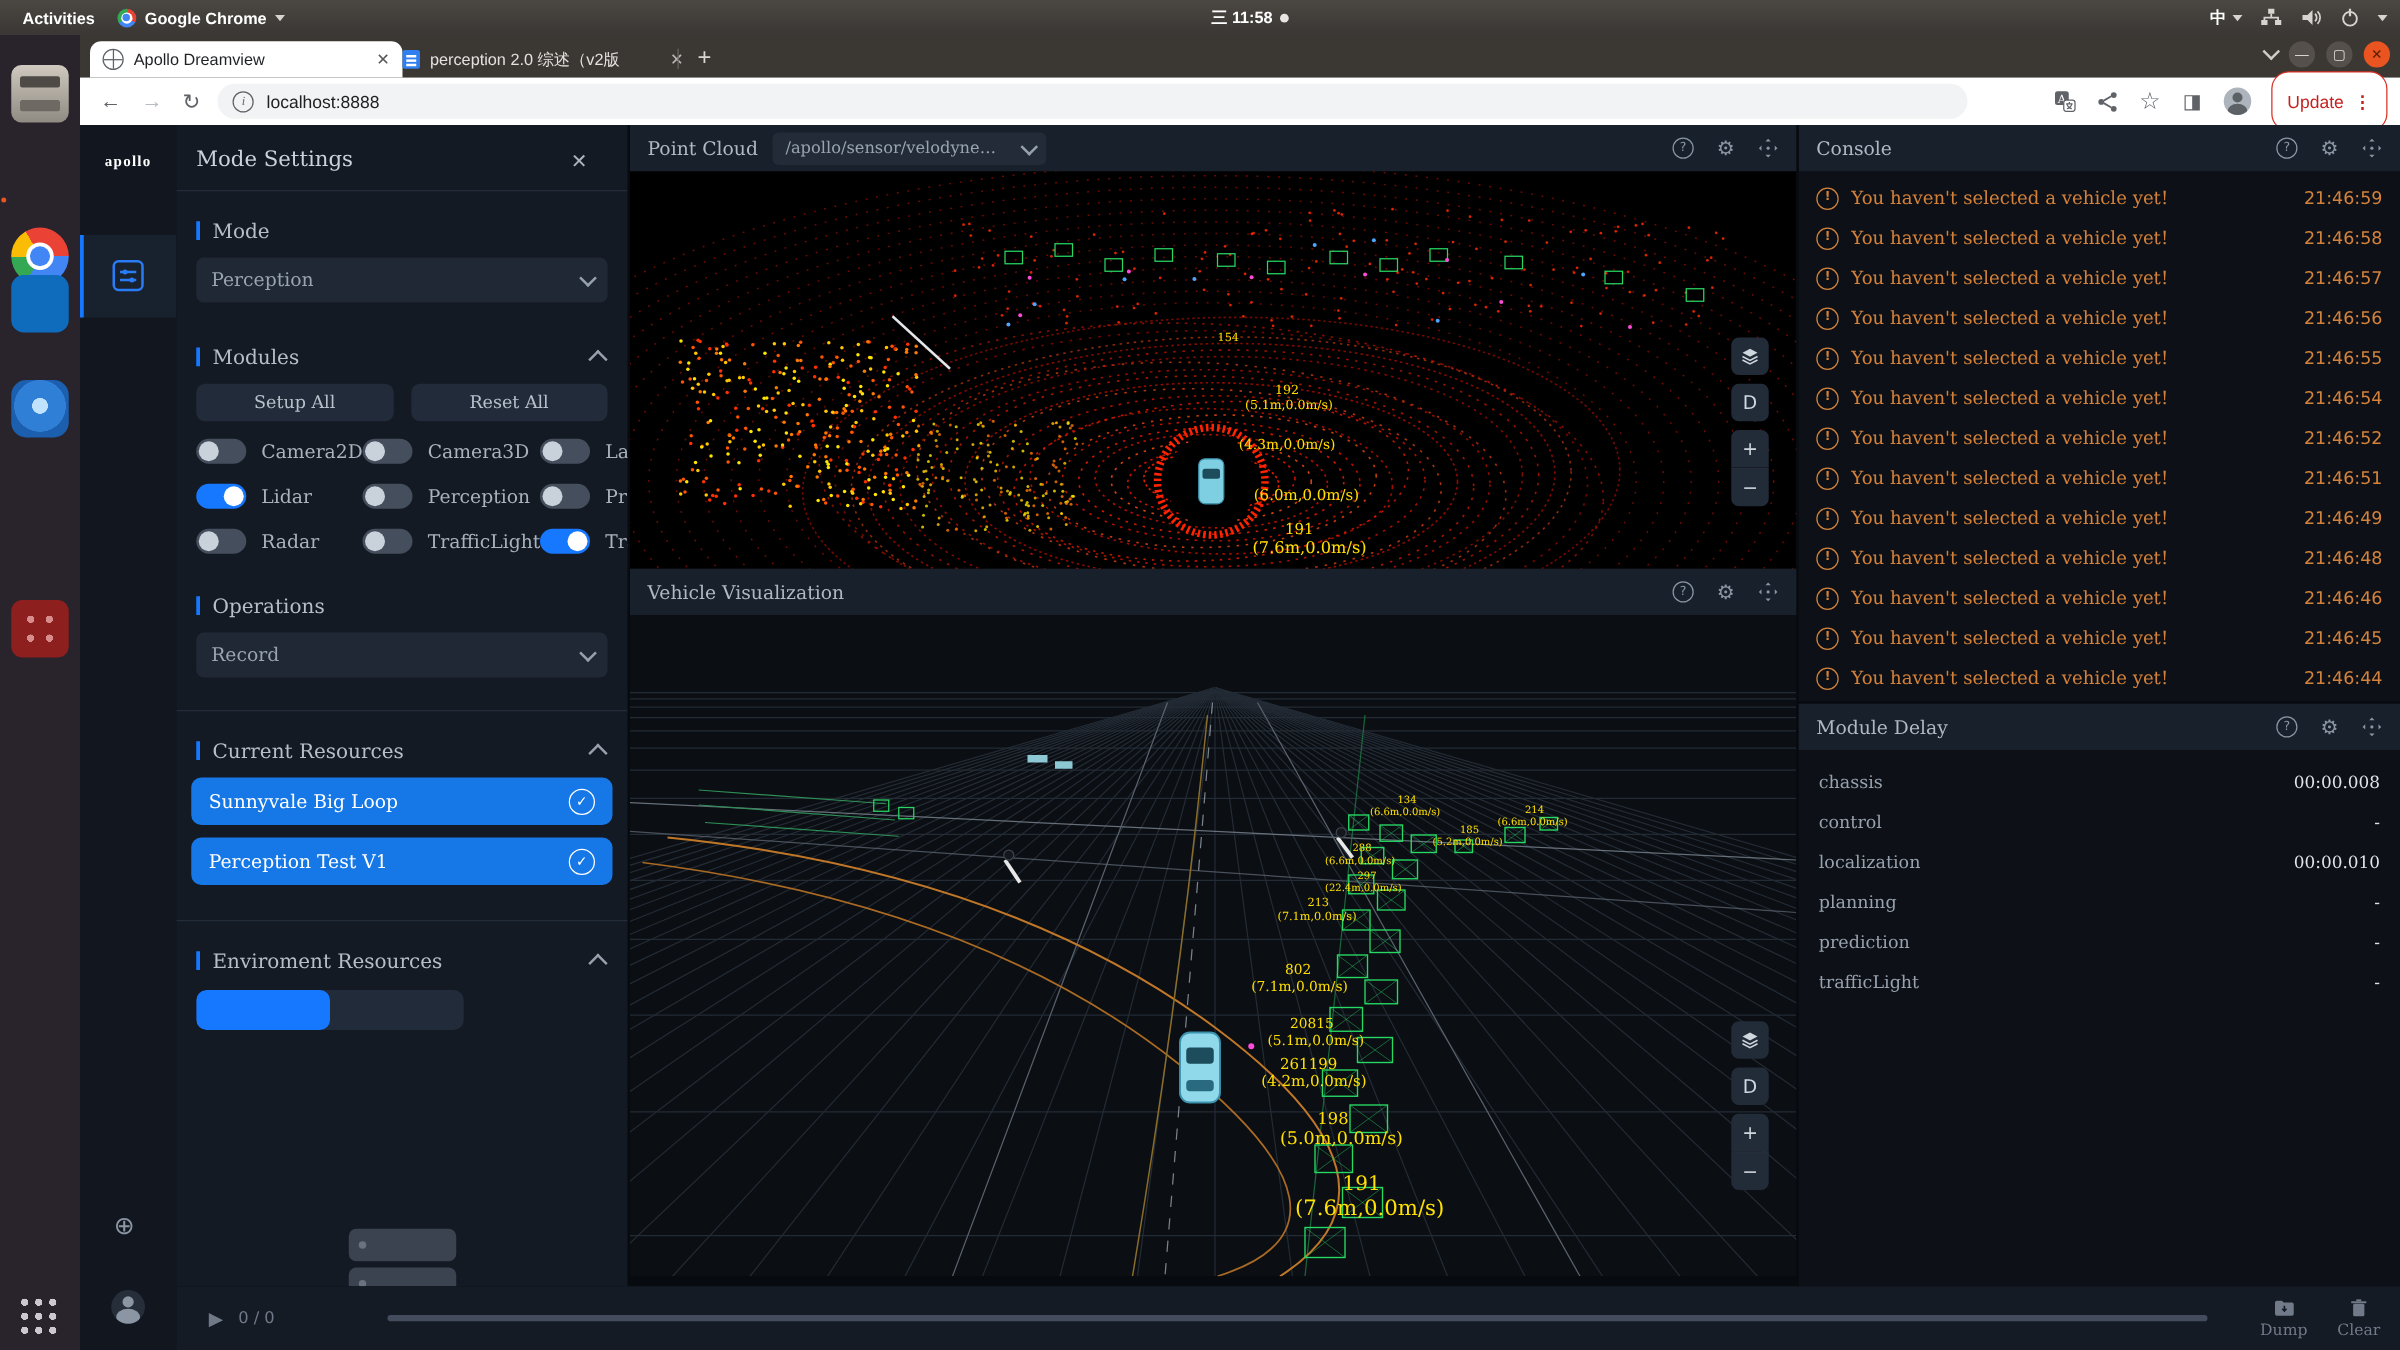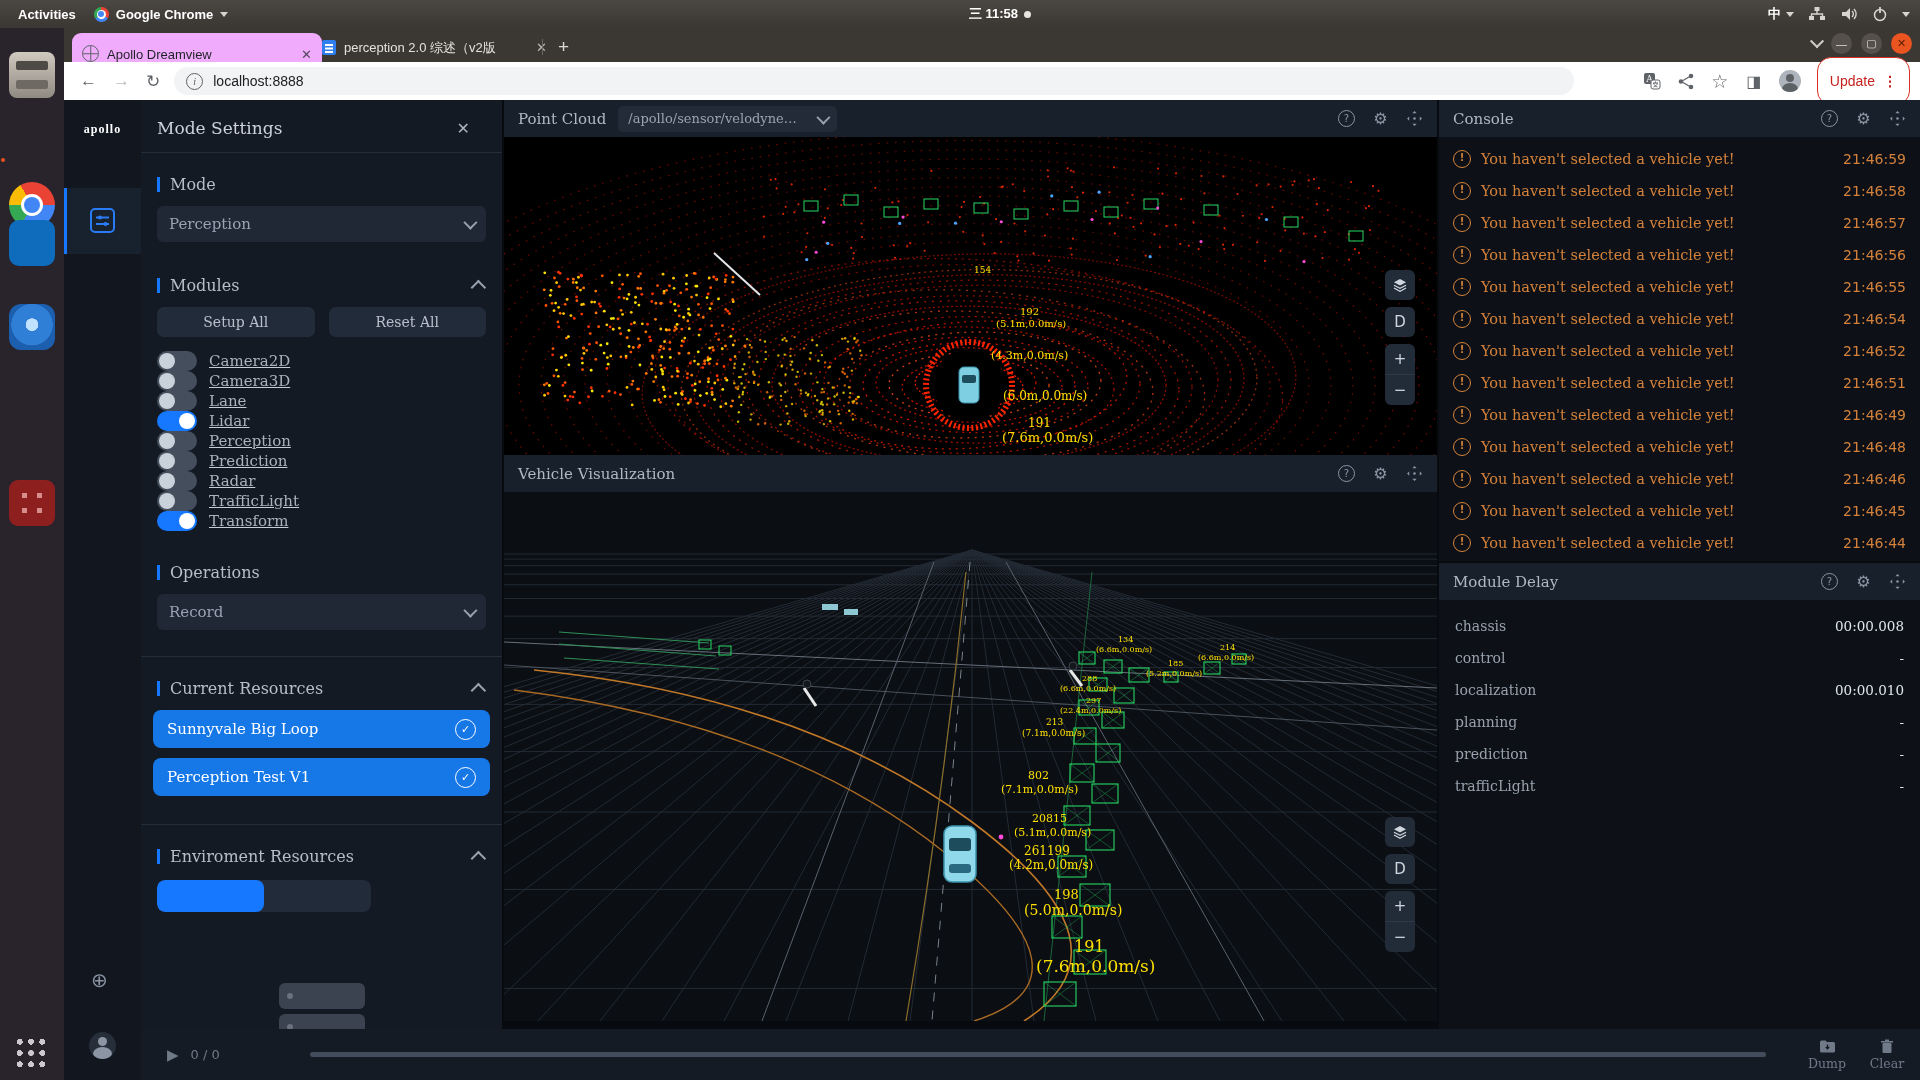--- a/index.html
+++ b/index.html
@@ -32,21 +32,21 @@
   .icon-redgrid::before{content:"";position:absolute;inset:8px;background:
     radial-gradient(circle 3px at 25% 25%,#d98c8c 95%,transparent),radial-gradient(circle 3px at 75% 25%,#d98c8c 95%,transparent),
     radial-gradient(circle 3px at 25% 75%,#d98c8c 95%,transparent),radial-gradient(circle 3px at 75% 75%,#d98c8c 95%,transparent);}
   .show-apps{position:absolute;left:14px;bottom:10px;width:34px;height:34px;cursor:pointer;
     background:radial-gradient(circle 3px at 17% 17%,#cdc7cf 95%,transparent),radial-gradient(circle 3px at 50% 17%,#cdc7cf 95%,transparent),radial-gradient(circle 3px at 83% 17%,#cdc7cf 95%,transparent),
     radial-gradient(circle 3px at 17% 50%,#cdc7cf 95%,transparent),radial-gradient(circle 3px at 50% 50%,#cdc7cf 95%,transparent),radial-gradient(circle 3px at 83% 50%,#cdc7cf 95%,transparent),
     radial-gradient(circle 3px at 17% 83%,#cdc7cf 95%,transparent),radial-gradient(circle 3px at 50% 83%,#cdc7cf 95%,transparent),radial-gradient(circle 3px at 83% 83%,#cdc7cf 95%,transparent);}
   
   #tabstrip{position:absolute;left:64px;top:28px;width:1856px;height:34px;background:#3b3733;}
   .tab{position:absolute;top:5px;height:29px;display:flex;align-items:center;gap:8px;padding:0 10px;font-size:13px;cursor:pointer;}
-  .tab.active{background:#f0abfc;color:#1f2125;border-radius:9px 9px 0 0;align-items:flex-end;}
+  .tab.active{background:#ffffff;color:#1f2125;border-radius:9px 9px 0 0;}
   .tab.inactive{color:#e4e2df;}
   .tab .close-x{margin-left:14px;color:inherit;opacity:.75;font-size:13px;cursor:pointer;}
   .favicon-globe{width:15px;height:15px;border-radius:50%;border:1.5px solid #5f6368;position:relative;}
   .favicon-globe::before{content:"";position:absolute;left:50%;top:0;bottom:0;width:1.5px;background:#5f6368;transform:translateX(-50%);}
   .favicon-globe::after{content:"";position:absolute;top:50%;left:0;right:0;height:1.5px;background:#5f6368;transform:translateY(-50%);}
   .favicon-doc{width:14px;height:15px;background:#2f7ff0;border-radius:2px;position:relative;}
   .favicon-doc::before{content:"";position:absolute;left:3px;right:3px;top:4px;height:1.5px;background:#fff;box-shadow:0 3.5px #fff,0 7px #fff;}
   .tab-sep{position:absolute;top:11px;width:1px;height:16px;background:#6b6661;}
   .newtab{position:absolute;top:8px;color:#dad7d3;font-size:19px;line-height:22px;cursor:pointer;}
   #winctl{position:absolute;right:8px;top:33px;display:flex;align-items:center;gap:9px;}
@@ -85,21 +85,21 @@
   .section-label{display:flex;align-items:center;gap:10px;font-size:16px;color:#b7bec9;margin:22px 16px 12px 16px;}
   .section-label::before{content:"";width:3px;height:15px;background:#1677ff;}
   .section-label .spacer{flex:1;}
   .collapse-chev{width:9px;height:9px;border-left:2px solid #97a1ad;border-top:2px solid #97a1ad;transform:rotate(45deg) translateY(3px);cursor:pointer;}
   .dv-select{margin:0 16px;height:36px;background:#202836;border-radius:6px;display:flex;align-items:center;justify-content:space-between;
      padding:0 12px;font-size:15px;color:#9aa3b1;cursor:pointer;}
   .sel-chev{width:8px;height:8px;border-right:2px solid #97a1ad;border-bottom:2px solid #97a1ad;transform:rotate(45deg) translateY(-2px);}
   .btn-row{display:flex;gap:14px;margin:6px 16px 14px 16px;align-items:flex-end;}
   .dv-btn{flex:1;height:30px;background:#222b3a;border:none;border-radius:7px;color:#b9c0cb;font-size:14px;cursor:pointer;
      font-family:"DejaVu Serif",serif;}
-  #toggles{display:grid;grid-template-columns:1fr;row-gap:0;margin:4px 16px;text-decoration:underline;}
+  #toggles{display:grid;grid-template-columns:1fr 1fr 1fr;row-gap:16px;margin:4px 16px;}
   .toggle-row{display:flex;align-items:center;gap:12px;}
   .toggle{width:40px;height:20px;border-radius:10px;background:#454e5c;position:relative;cursor:pointer;flex:none;}
   .toggle::after{content:"";position:absolute;top:2px;left:2px;width:16px;height:16px;border-radius:50%;background:#c9d1da;transition:none;}
   .toggle-row.on .toggle{background:#1677ff;}
   .toggle-row.on .toggle::after{left:22px;background:#fff;}
   .toggle-label{font-size:15px;color:#aab2bd;}
   .resource-item{margin:10px 12px 0 12px;height:38px;border-radius:8px;display:flex;align-items:center;justify-content:space-between;
      padding:0 14px;font-size:15px;cursor:pointer;background:#202836;color:#aab2bd;}
   .resource-item.selected{background:#1677e6;color:#fff;}
   .check-circle{width:19px;height:19px;border:1.5px solid #fff;border-radius:50%;font-size:11px;display:flex;align-items:center;justify-content:center;color:#fff;font-family:"DejaVu Sans",sans-serif;}

